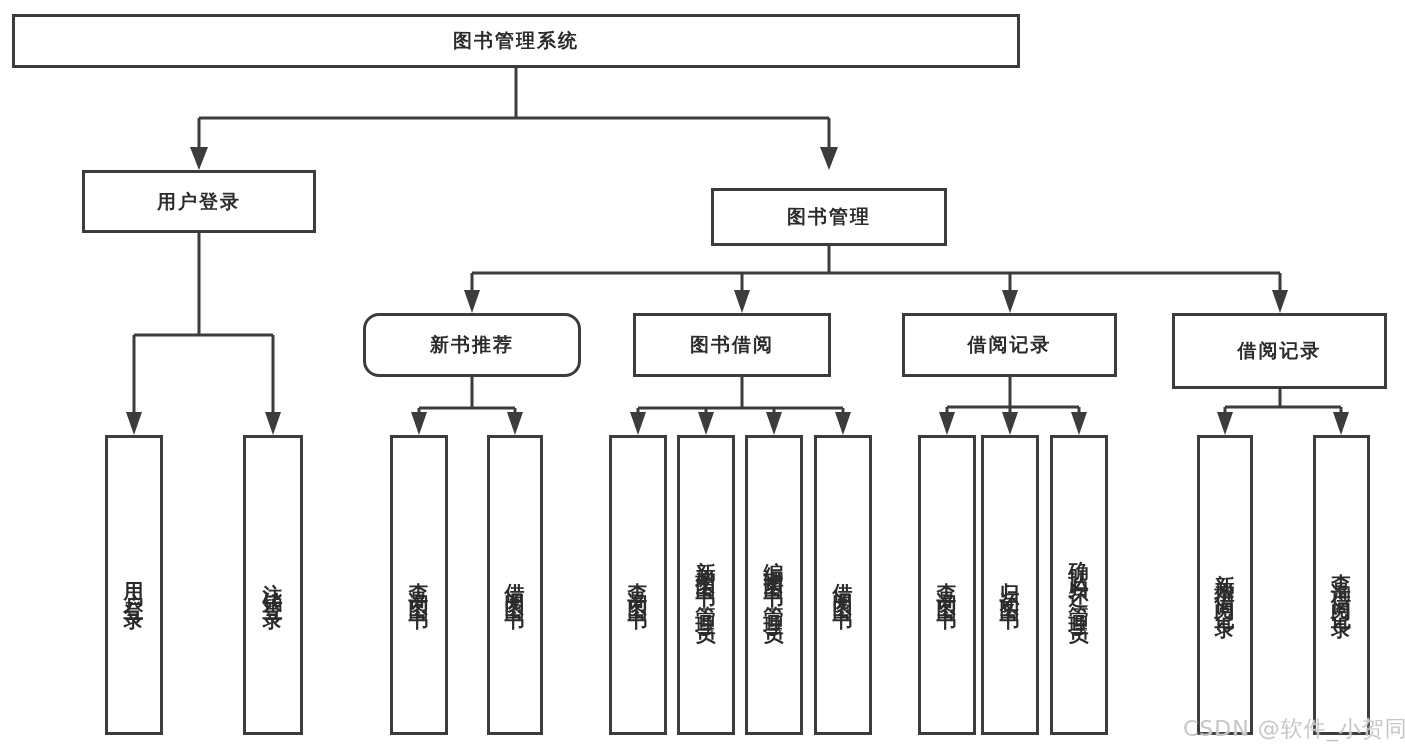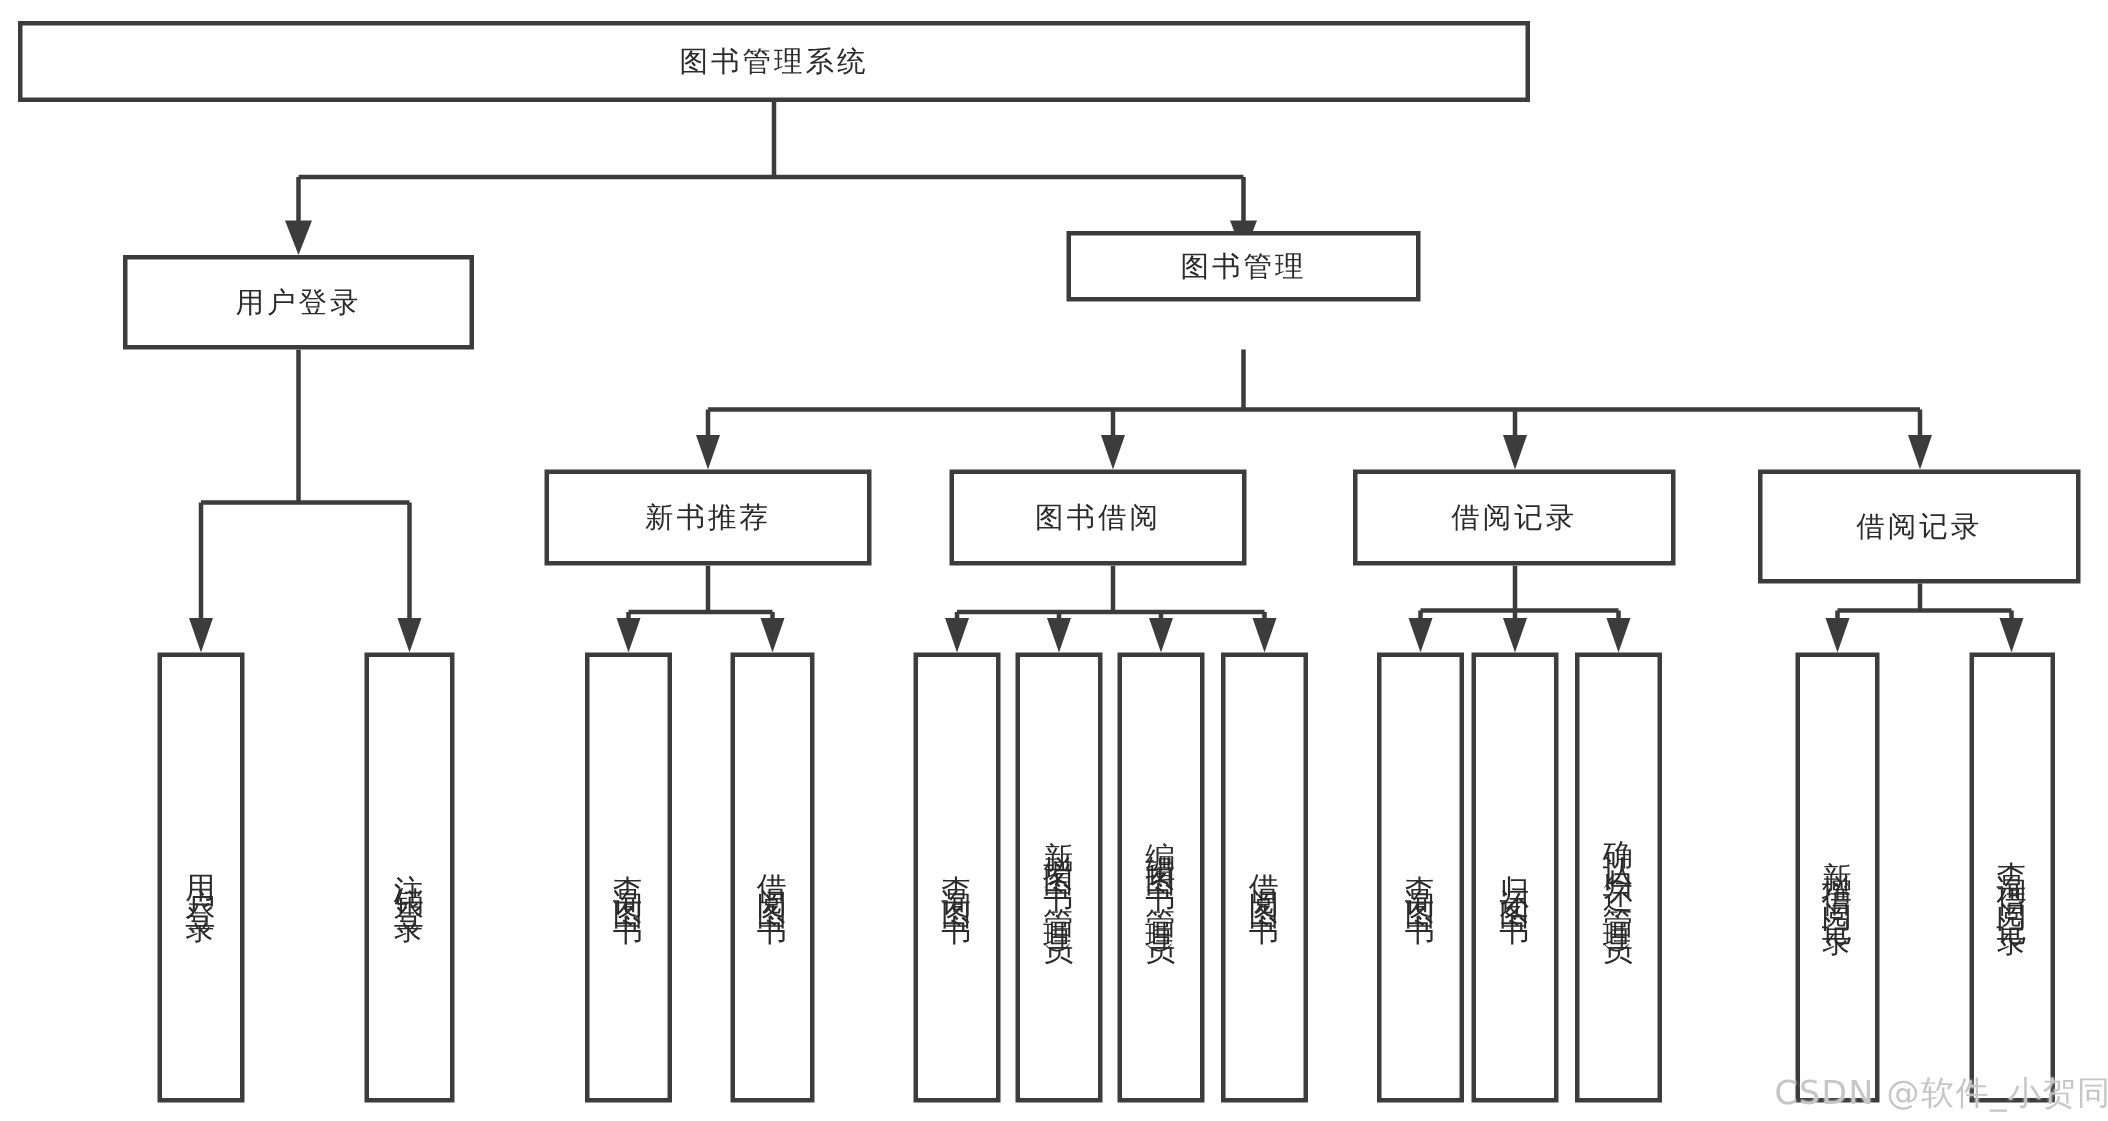--- a/index.html
+++ b/index.html
@@ -18,20 +18,21 @@
   }
   .box {
     position: absolute;
     box-sizing: border-box;
     background: #ffffff;
     border: 3px solid #3c3c3c;
     display: flex;
     align-items: center;
     justify-content: center;
     color: #2b2b2b;
+    font-weight: bold;
   }
   .hbox .lbl {
     font-size: 19px;
     letter-spacing: 2px;
     white-space: nowrap;
   }
   .vbox .lbl {
     writing-mode: vertical-rl;
     text-orientation: mixed;
     font-size: 20px;
@@ -89,25 +90,25 @@
     </g>
   </svg>
 
   <div class="box hbox" style="left:12px; top:14px; width:1008px; height:54px;">
     <span class="lbl">图书管理系统</span>
   </div>
 
   <div class="box hbox" style="left:82px; top:170px; width:234px; height:63px;">
     <span class="lbl">用户登录</span>
   </div>
-  <div class="box hbox" style="left:711px; top:154px; width:236px; height:47px;">
+  <div class="box hbox" style="left:711px; top:188px; width:236px; height:58px;">
     <span class="lbl">图书管理</span>
   </div>
 
-  <div class="box hbox" style="left:363px; top:313px; width:218px; height:64px;">
+  <div class="box hbox" style="left:363px; top:313px; width:218px; height:64px;border-radius:16px;">
     <span class="lbl">新书推荐</span>
   </div>
   <div class="box hbox" style="left:633px; top:313px; width:198px; height:64px;">
     <span class="lbl">图书借阅</span>
   </div>
   <div class="box hbox" style="left:902px; top:313px; width:215px; height:64px;">
     <span class="lbl">借阅记录</span>
   </div>
   <div class="box hbox" style="left:1172px; top:313px; width:215px; height:76px;">
     <span class="lbl">借阅记录</span>

